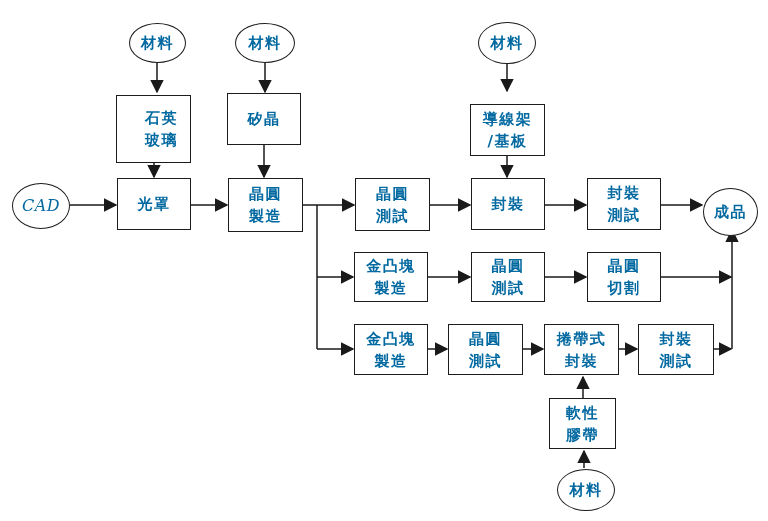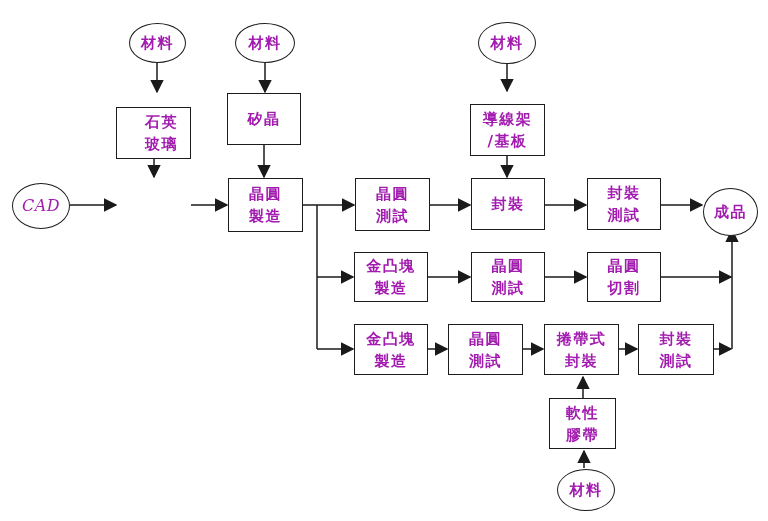--- a/index.html
+++ b/index.html
@@ -1,18 +1,18 @@
 <!DOCTYPE html>
 <html><head>
 <meta charset="utf-8">
 <style>
   html,body { margin:0; padding:0; background:#ffffff; }
   .canvas {
     position:relative; width:768px; height:521px; background:#ffffff;
-    font-family:"DejaVu Serif","Liberation Serif",serif; color:#a21caf;
+    font-family:"DejaVu Serif","Liberation Serif",serif; color:#0369a1;
     overflow:hidden;
   }
   svg.wires { position:absolute; left:0; top:0; width:768px; height:521px; }
   svg.wires line { stroke:#1a1a1a; stroke-width:1.5; }
   .node {
     position:absolute; box-sizing:border-box;
     border:1.5px solid #1c1c1c; background:#ffffff;
     display:flex; align-items:center; justify-content:center;
   }
   .oval { border-radius:50%; }
@@ -23,21 +23,21 @@
   .lbl-latin { font-weight:normal; letter-spacing:0.5px; font-size:16px; }
 
   
   #n-material1 { left:129px; top:23px;  width:57px; height:40px; }
   #n-material2 { left:235px; top:23px;  width:60px; height:40px; }
   #n-material3 { left:478px; top:22px;  width:58px; height:42px; }
   #n-material4 { left:557px; top:469px; width:58px; height:42px; }
   #n-cad       { left:12px;  top:183px; width:58px; height:46px;font-style:italic; }
   #n-product   { left:703px; top:188px; width:55px; height:48px; }
 
-  #n-quartz    { left:116px; top:107px;  width:75px; height:52px;padding-left:16px; }
+  #n-quartz    { left:116px; top:95px;  width:75px; height:68px;padding-left:16px; }
   #n-silicon   { left:227px; top:93px;  width:74px; height:52px; }
   #n-leadframe { left:470px; top:104px;  width:75px; height:52px; }
 
   #n-mask      { left:117px; top:178px; width:74px; height:52px; }
   #n-waferfab  { left:228px; top:178px; width:75px; height:54px; }
   #n-wtest1    { left:355px; top:178px; width:75px; height:53px; }
   #n-package   { left:471px; top:178px; width:74px; height:52px; }
   #n-ptest1    { left:587px; top:178px; width:74px; height:52px; }
 
   #n-goldbump1 { left:354px; top:252px; width:74px; height:50px; }
@@ -119,20 +119,23 @@
 玻璃</span>
   </div>
   <div class="node" id="n-silicon">
     <span class="lbl">矽晶</span>
   </div>
   <div class="node" id="n-leadframe">
     <span class="lbl">導線架
 /基板</span>
   </div>
 
+  <div class="node" id="n-mask">
+    <span class="lbl">光罩</span>
+  </div>
   <div class="node" id="n-waferfab">
     <span class="lbl">晶圓
 製造</span>
   </div>
   <div class="node" id="n-wtest1">
     <span class="lbl">晶圓
 測試</span>
   </div>
   <div class="node" id="n-package">
     <span class="lbl">封裝</span>

